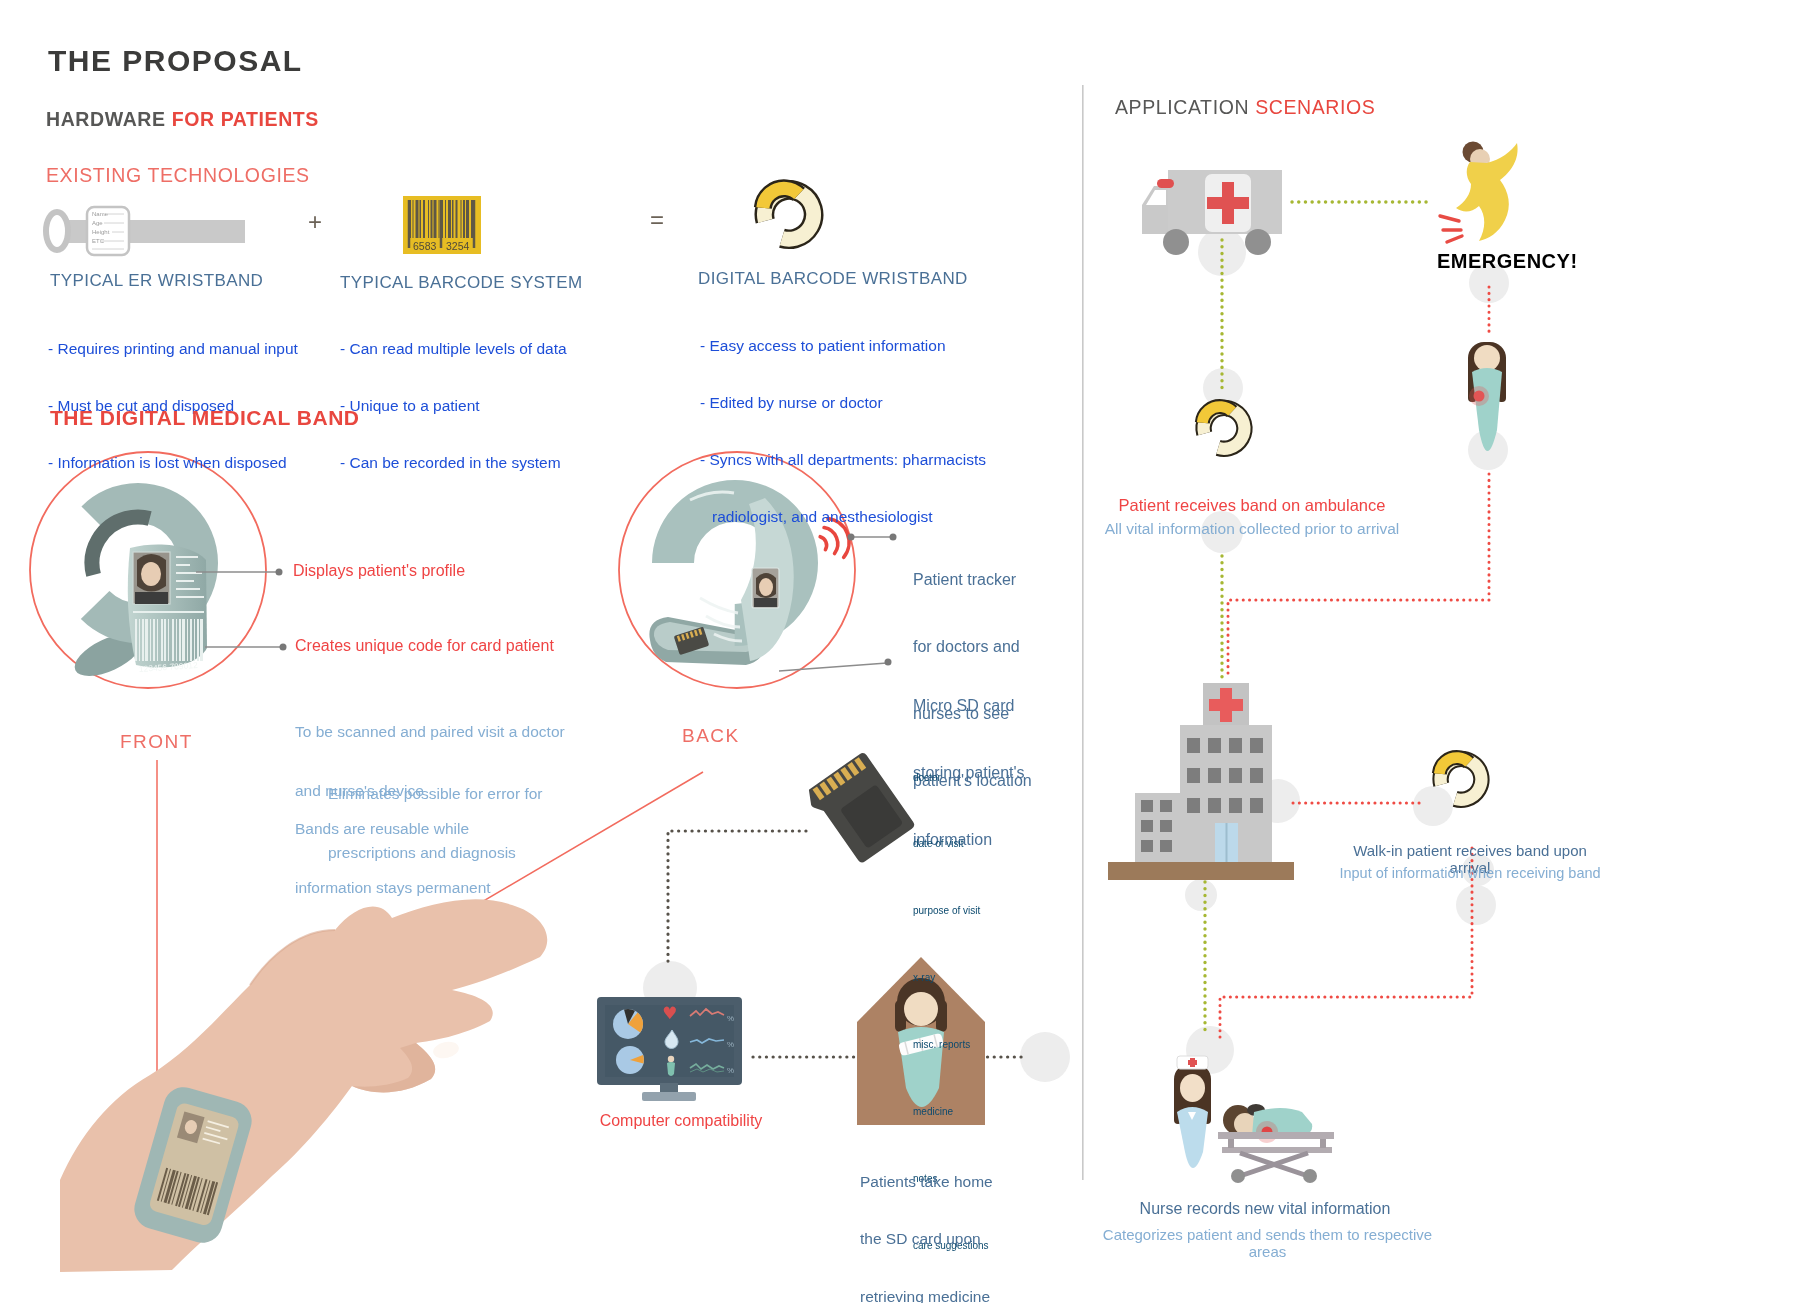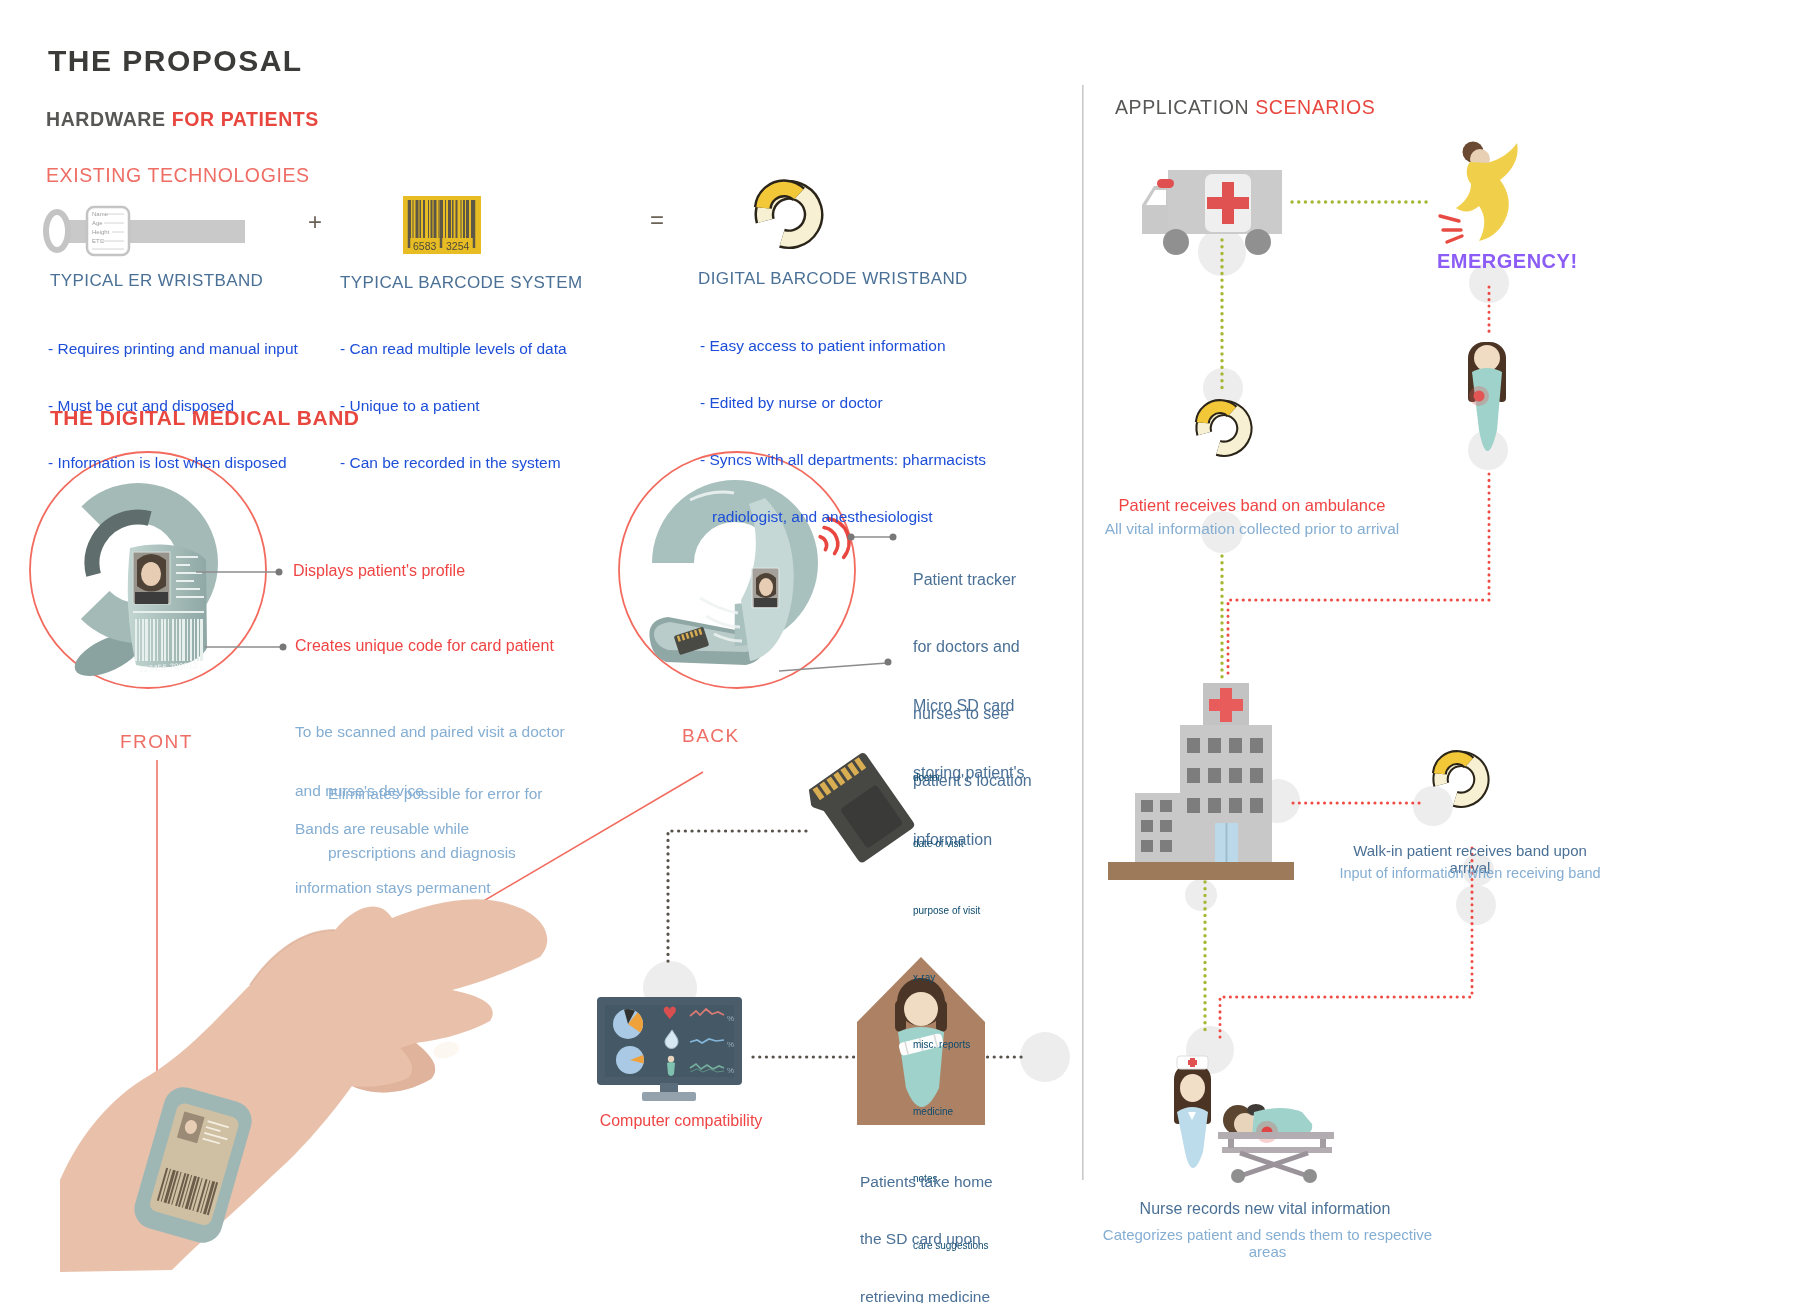--- a/index.html
+++ b/index.html
@@ -17,21 +17,21 @@
   .secthead{font-size:17px;letter-spacing:.4px;color:#4a7096;}
   .bullets{font-size:15.5px;line-height:19px;color:#1d4ed8;}
   .bandtitle{font-size:21px;font-weight:bold;letter-spacing:.5px;color:#e8473f;}
   .call{font-size:16px;color:#ef4444;}
   .note{font-size:15.5px;line-height:19.5px;color:#85aed3;}
   .blk{font-size:16px;line-height:22.4px;color:#4a7096;}
   .lblk{font-size:10px;line-height:22.3px;color:#0c4a6e;}
   .fb{font-size:19px;letter-spacing:1.5px;color:#ee6e66;}
   .op{font-size:24px;color:#6b6257;}
   .ctr{text-align:center;white-space:normal;}
-  .em{font-size:20px;font-weight:bold;color:#8b5cf6;letter-spacing:.5px;}
+  .em{font-size:20px;font-weight:bold;color:#000000;letter-spacing:.5px;}
   .takehome{font-size:15.5px;line-height:19.3px;color:#4a7096;}
   
   .dotg{stroke:#a6b733;stroke-width:3.4;stroke-linecap:round;stroke-dasharray:.1 6.6;fill:none;}
   .dotr{stroke:#ef4b44;stroke-width:3;stroke-linecap:round;stroke-dasharray:.1 6.2;fill:none;}
   .dotd{stroke:#57524a;stroke-width:3.2;stroke-linecap:round;stroke-dasharray:.1 6.6;fill:none;}
   .cline{stroke:#8c8c8c;stroke-width:1.5;}
   .cdot{fill:#787878;}
   .node{fill:#ededed;}
   .redring{fill:none;stroke:#f26b5e;stroke-width:1.8;}
   .redthin{stroke:#f26b5e;stroke-width:1.5;fill:none;}

